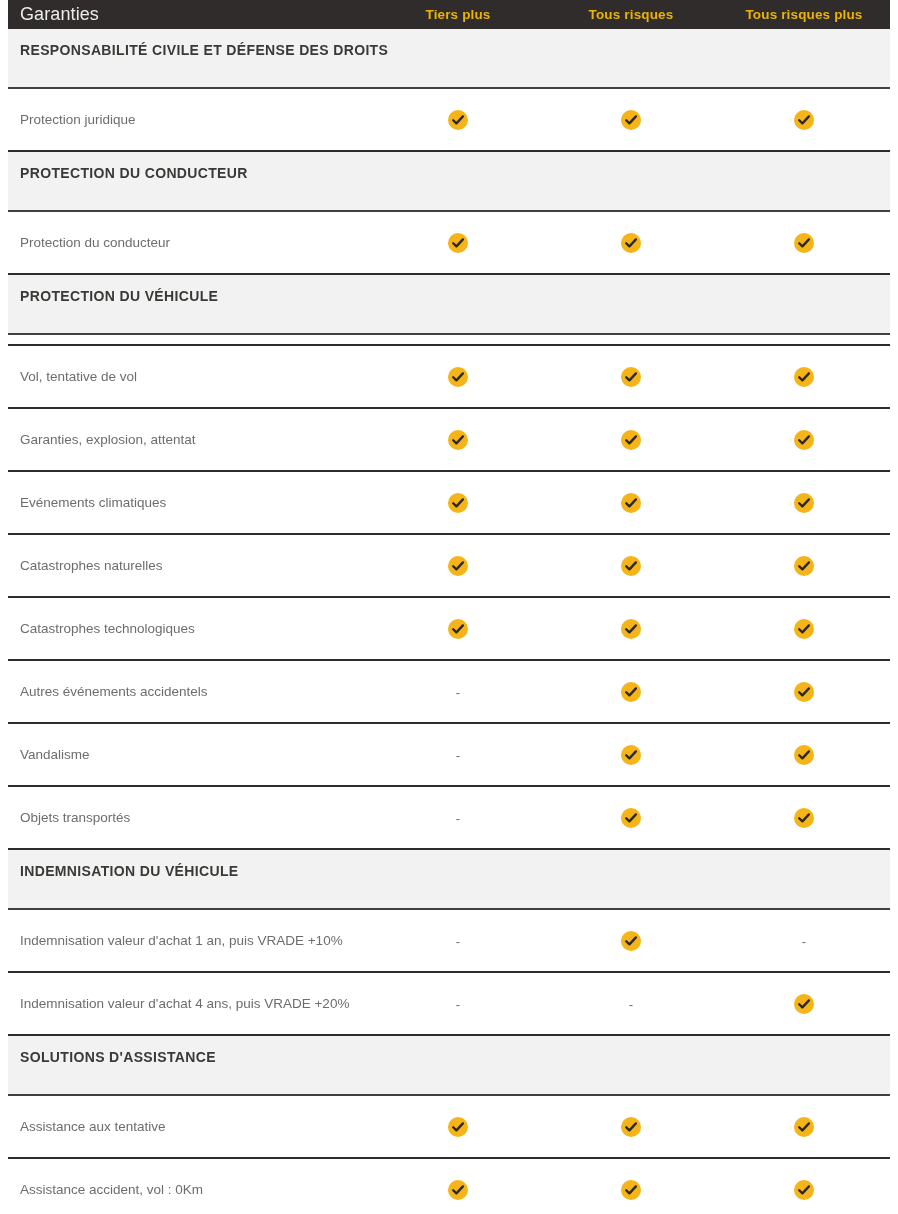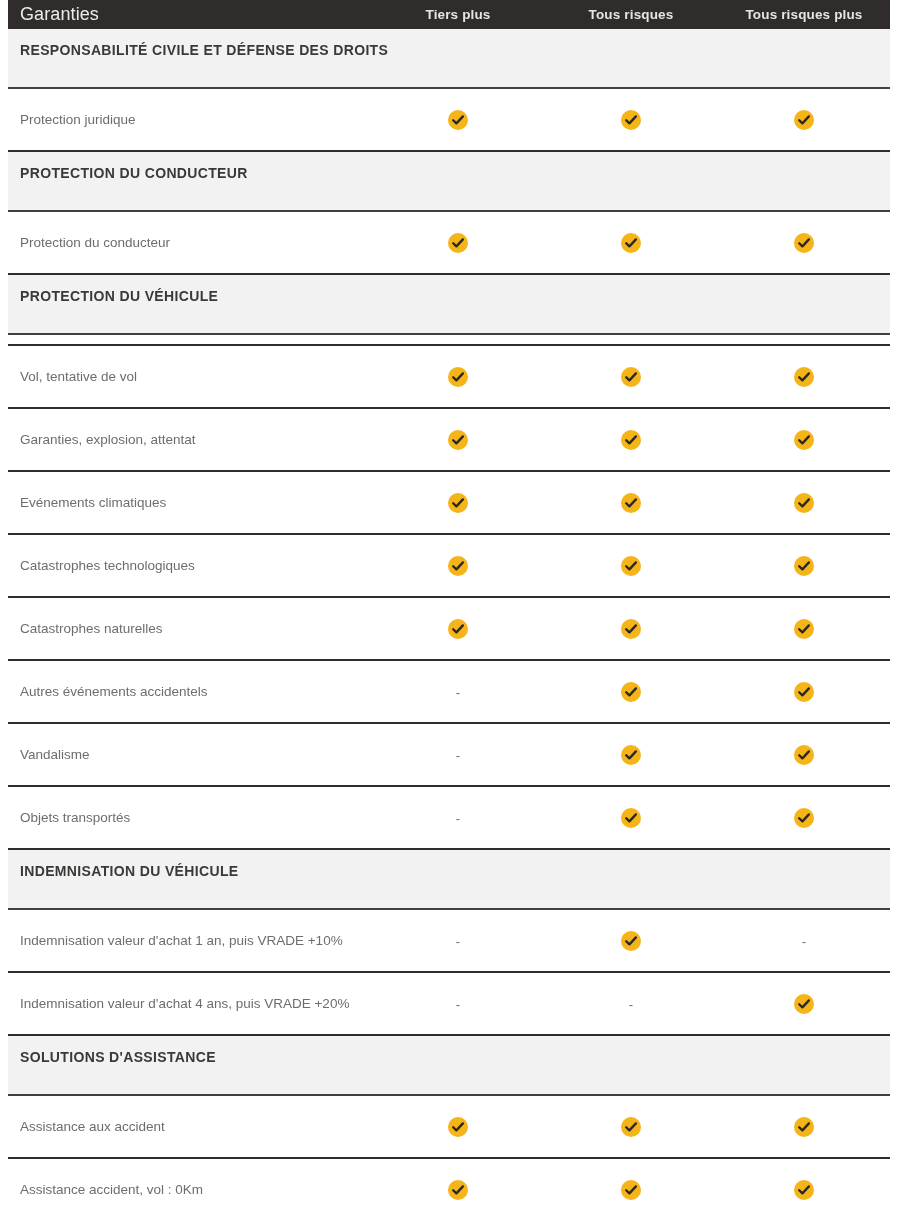--- a/index.html
+++ b/index.html
@@ -49,21 +49,21 @@
     padding-left: 12px;
     font-size: 18px;
     font-weight: 400;
     letter-spacing: 0.1px;
     color: #ececec;
   }
   th.head-plan {
     text-align: center;
     font-size: 13.5px;
     font-weight: 700;
-    color: #e5e5e5;
+    color: #eab308;
     letter-spacing: 0.15px;
   }
 
   
   tr.section-row > td {
     background: #f2f2f2;
     height: 42px;
     padding: 0 0 16px 12px;
     font-size: 14px;
     font-weight: 700;
@@ -220,50 +220,50 @@
           <td class="cell-value"><span class="check-icon"><svg width="20" height="20" viewBox="0 0 20 20" aria-hidden="true">
                 <circle cx="10" cy="10" r="10" fill="#F5B417"></circle>
                 <path d="M5.2 10.2 L8.4 13.4 L14.9 6.4" fill="none" stroke="#2b2723" stroke-width="2.3" stroke-linecap="round" stroke-linejoin="round"></path>
               </svg></span></td>
           <td class="cell-value"><span class="check-icon"><svg width="20" height="20" viewBox="0 0 20 20" aria-hidden="true">
                 <circle cx="10" cy="10" r="10" fill="#F5B417"></circle>
                 <path d="M5.2 10.2 L8.4 13.4 L14.9 6.4" fill="none" stroke="#2b2723" stroke-width="2.3" stroke-linecap="round" stroke-linejoin="round"></path>
               </svg></span></td>
         </tr>
         <tr class="data-row">
+          <td class="cell-label">Catastrophes naturelles</td>
+          <td class="cell-value"><span class="check-icon"><svg width="20" height="20" viewBox="0 0 20 20" aria-hidden="true">
+                <circle cx="10" cy="10" r="10" fill="#F5B417"></circle>
+                <path d="M5.2 10.2 L8.4 13.4 L14.9 6.4" fill="none" stroke="#2b2723" stroke-width="2.3" stroke-linecap="round" stroke-linejoin="round"></path>
+              </svg></span></td>
+          <td class="cell-value"><span class="check-icon"><svg width="20" height="20" viewBox="0 0 20 20" aria-hidden="true">
+                <circle cx="10" cy="10" r="10" fill="#F5B417"></circle>
+                <path d="M5.2 10.2 L8.4 13.4 L14.9 6.4" fill="none" stroke="#2b2723" stroke-width="2.3" stroke-linecap="round" stroke-linejoin="round"></path>
+              </svg></span></td>
+          <td class="cell-value"><span class="check-icon"><svg width="20" height="20" viewBox="0 0 20 20" aria-hidden="true">
+                <circle cx="10" cy="10" r="10" fill="#F5B417"></circle>
+                <path d="M5.2 10.2 L8.4 13.4 L14.9 6.4" fill="none" stroke="#2b2723" stroke-width="2.3" stroke-linecap="round" stroke-linejoin="round"></path>
+              </svg></span></td>
+        </tr>
+        <tr class="data-row">
           <td class="cell-label">Catastrophes technologiques</td>
           <td class="cell-value"><span class="check-icon"><svg width="20" height="20" viewBox="0 0 20 20" aria-hidden="true">
                 <circle cx="10" cy="10" r="10" fill="#F5B417"></circle>
                 <path d="M5.2 10.2 L8.4 13.4 L14.9 6.4" fill="none" stroke="#2b2723" stroke-width="2.3" stroke-linecap="round" stroke-linejoin="round"></path>
               </svg></span></td>
           <td class="cell-value"><span class="check-icon"><svg width="20" height="20" viewBox="0 0 20 20" aria-hidden="true">
                 <circle cx="10" cy="10" r="10" fill="#F5B417"></circle>
                 <path d="M5.2 10.2 L8.4 13.4 L14.9 6.4" fill="none" stroke="#2b2723" stroke-width="2.3" stroke-linecap="round" stroke-linejoin="round"></path>
               </svg></span></td>
           <td class="cell-value"><span class="check-icon"><svg width="20" height="20" viewBox="0 0 20 20" aria-hidden="true">
                 <circle cx="10" cy="10" r="10" fill="#F5B417"></circle>
                 <path d="M5.2 10.2 L8.4 13.4 L14.9 6.4" fill="none" stroke="#2b2723" stroke-width="2.3" stroke-linecap="round" stroke-linejoin="round"></path>
               </svg></span></td>
         </tr>
         <tr class="data-row">
-          <td class="cell-label">Catastrophes naturelles</td>
-          <td class="cell-value"><span class="check-icon"><svg width="20" height="20" viewBox="0 0 20 20" aria-hidden="true">
-                <circle cx="10" cy="10" r="10" fill="#F5B417"></circle>
-                <path d="M5.2 10.2 L8.4 13.4 L14.9 6.4" fill="none" stroke="#2b2723" stroke-width="2.3" stroke-linecap="round" stroke-linejoin="round"></path>
-              </svg></span></td>
-          <td class="cell-value"><span class="check-icon"><svg width="20" height="20" viewBox="0 0 20 20" aria-hidden="true">
-                <circle cx="10" cy="10" r="10" fill="#F5B417"></circle>
-                <path d="M5.2 10.2 L8.4 13.4 L14.9 6.4" fill="none" stroke="#2b2723" stroke-width="2.3" stroke-linecap="round" stroke-linejoin="round"></path>
-              </svg></span></td>
-          <td class="cell-value"><span class="check-icon"><svg width="20" height="20" viewBox="0 0 20 20" aria-hidden="true">
-                <circle cx="10" cy="10" r="10" fill="#F5B417"></circle>
-                <path d="M5.2 10.2 L8.4 13.4 L14.9 6.4" fill="none" stroke="#2b2723" stroke-width="2.3" stroke-linecap="round" stroke-linejoin="round"></path>
-              </svg></span></td>
-        </tr>
-        <tr class="data-row">
           <td class="cell-label">Autres événements accidentels</td>
           <td class="cell-value"><span class="dash-mark">-</span></td>
           <td class="cell-value"><span class="check-icon"><svg width="20" height="20" viewBox="0 0 20 20" aria-hidden="true">
                 <circle cx="10" cy="10" r="10" fill="#F5B417"></circle>
                 <path d="M5.2 10.2 L8.4 13.4 L14.9 6.4" fill="none" stroke="#2b2723" stroke-width="2.3" stroke-linecap="round" stroke-linejoin="round"></path>
               </svg></span></td>
           <td class="cell-value"><span class="check-icon"><svg width="20" height="20" viewBox="0 0 20 20" aria-hidden="true">
                 <circle cx="10" cy="10" r="10" fill="#F5B417"></circle>
                 <path d="M5.2 10.2 L8.4 13.4 L14.9 6.4" fill="none" stroke="#2b2723" stroke-width="2.3" stroke-linecap="round" stroke-linejoin="round"></path>
               </svg></span></td>
@@ -310,21 +310,21 @@
           <td class="cell-value"><span class="dash-mark">-</span></td>
           <td class="cell-value"><span class="check-icon"><svg width="20" height="20" viewBox="0 0 20 20" aria-hidden="true">
                 <circle cx="10" cy="10" r="10" fill="#F5B417"></circle>
                 <path d="M5.2 10.2 L8.4 13.4 L14.9 6.4" fill="none" stroke="#2b2723" stroke-width="2.3" stroke-linecap="round" stroke-linejoin="round"></path>
               </svg></span></td>
         </tr>
         <tr class="section-row">
           <td colspan="4">SOLUTIONS D'ASSISTANCE</td>
         </tr>
         <tr class="data-row">
-          <td class="cell-label">Assistance aux accident</td>
+          <td class="cell-label">Assistance aux tentative</td>
           <td class="cell-value"><span class="check-icon"><svg width="20" height="20" viewBox="0 0 20 20" aria-hidden="true">
                 <circle cx="10" cy="10" r="10" fill="#F5B417"></circle>
                 <path d="M5.2 10.2 L8.4 13.4 L14.9 6.4" fill="none" stroke="#2b2723" stroke-width="2.3" stroke-linecap="round" stroke-linejoin="round"></path>
               </svg></span></td>
           <td class="cell-value"><span class="check-icon"><svg width="20" height="20" viewBox="0 0 20 20" aria-hidden="true">
                 <circle cx="10" cy="10" r="10" fill="#F5B417"></circle>
                 <path d="M5.2 10.2 L8.4 13.4 L14.9 6.4" fill="none" stroke="#2b2723" stroke-width="2.3" stroke-linecap="round" stroke-linejoin="round"></path>
               </svg></span></td>
           <td class="cell-value"><span class="check-icon"><svg width="20" height="20" viewBox="0 0 20 20" aria-hidden="true">
                 <circle cx="10" cy="10" r="10" fill="#F5B417"></circle>

